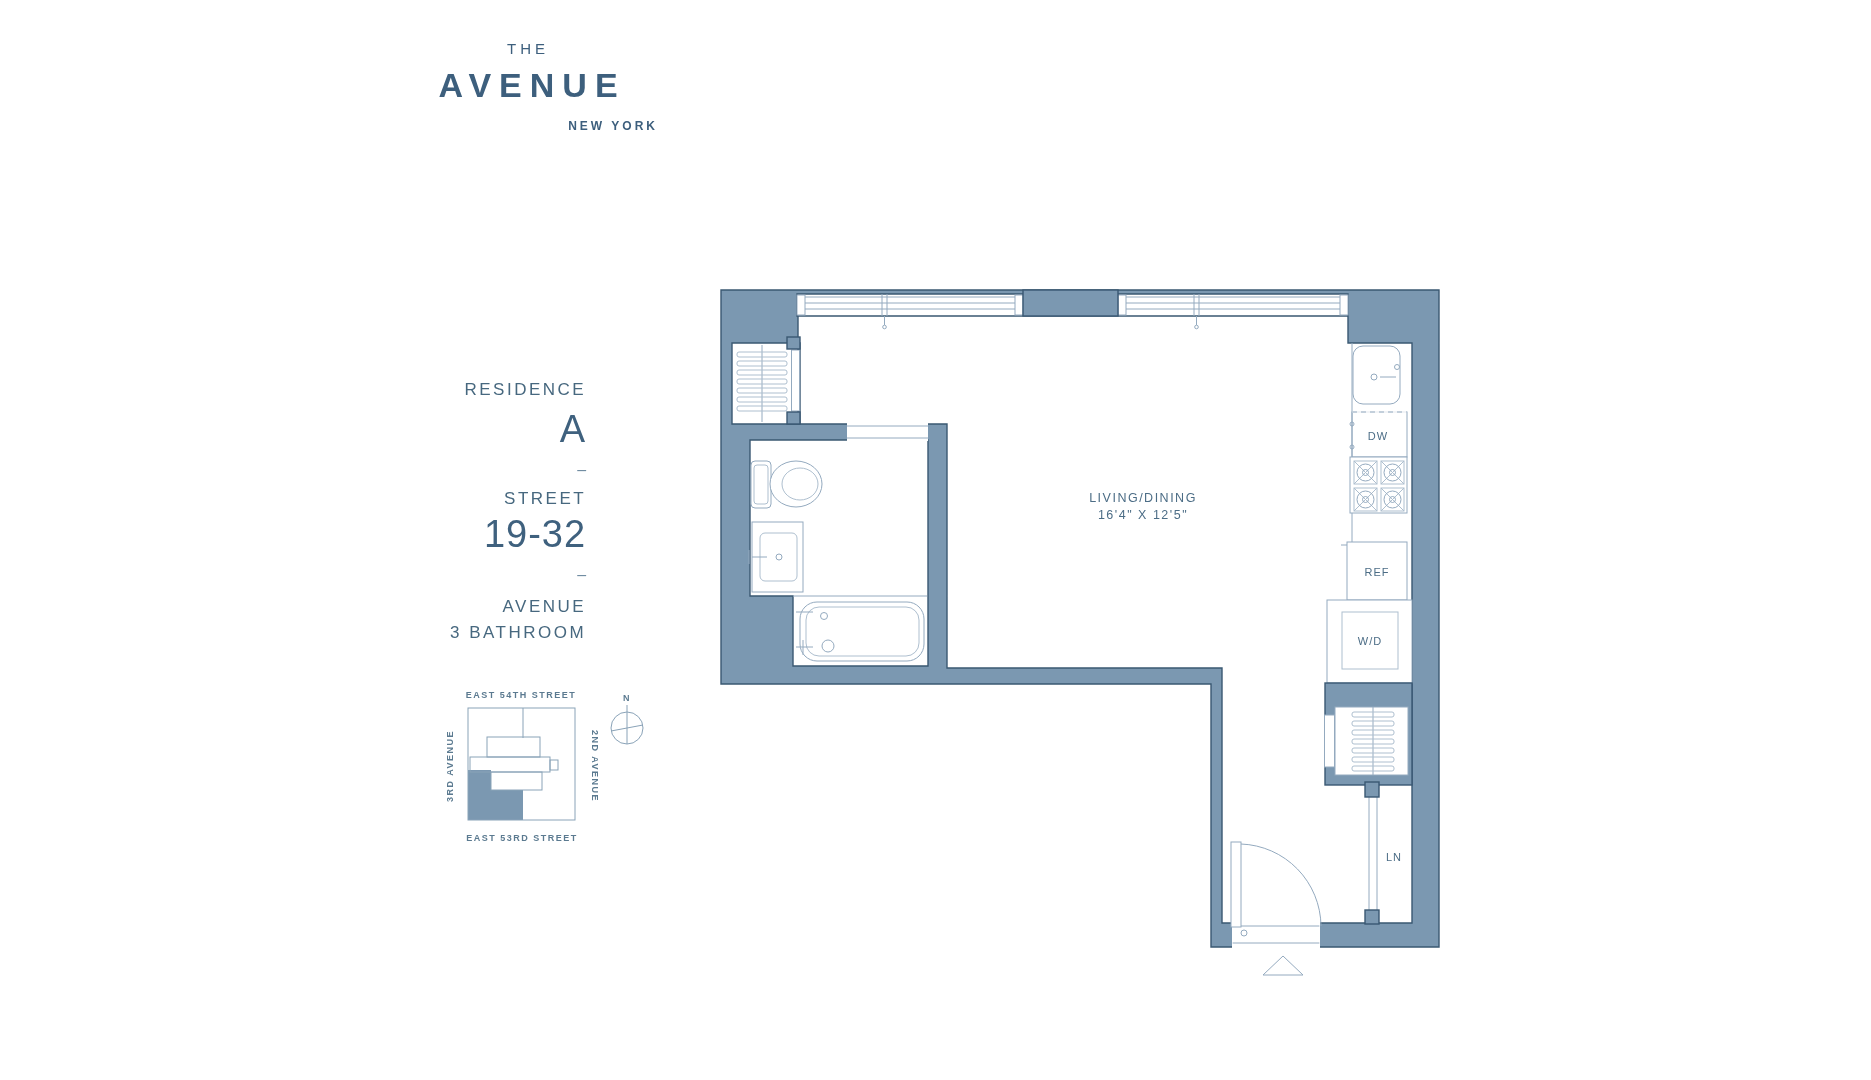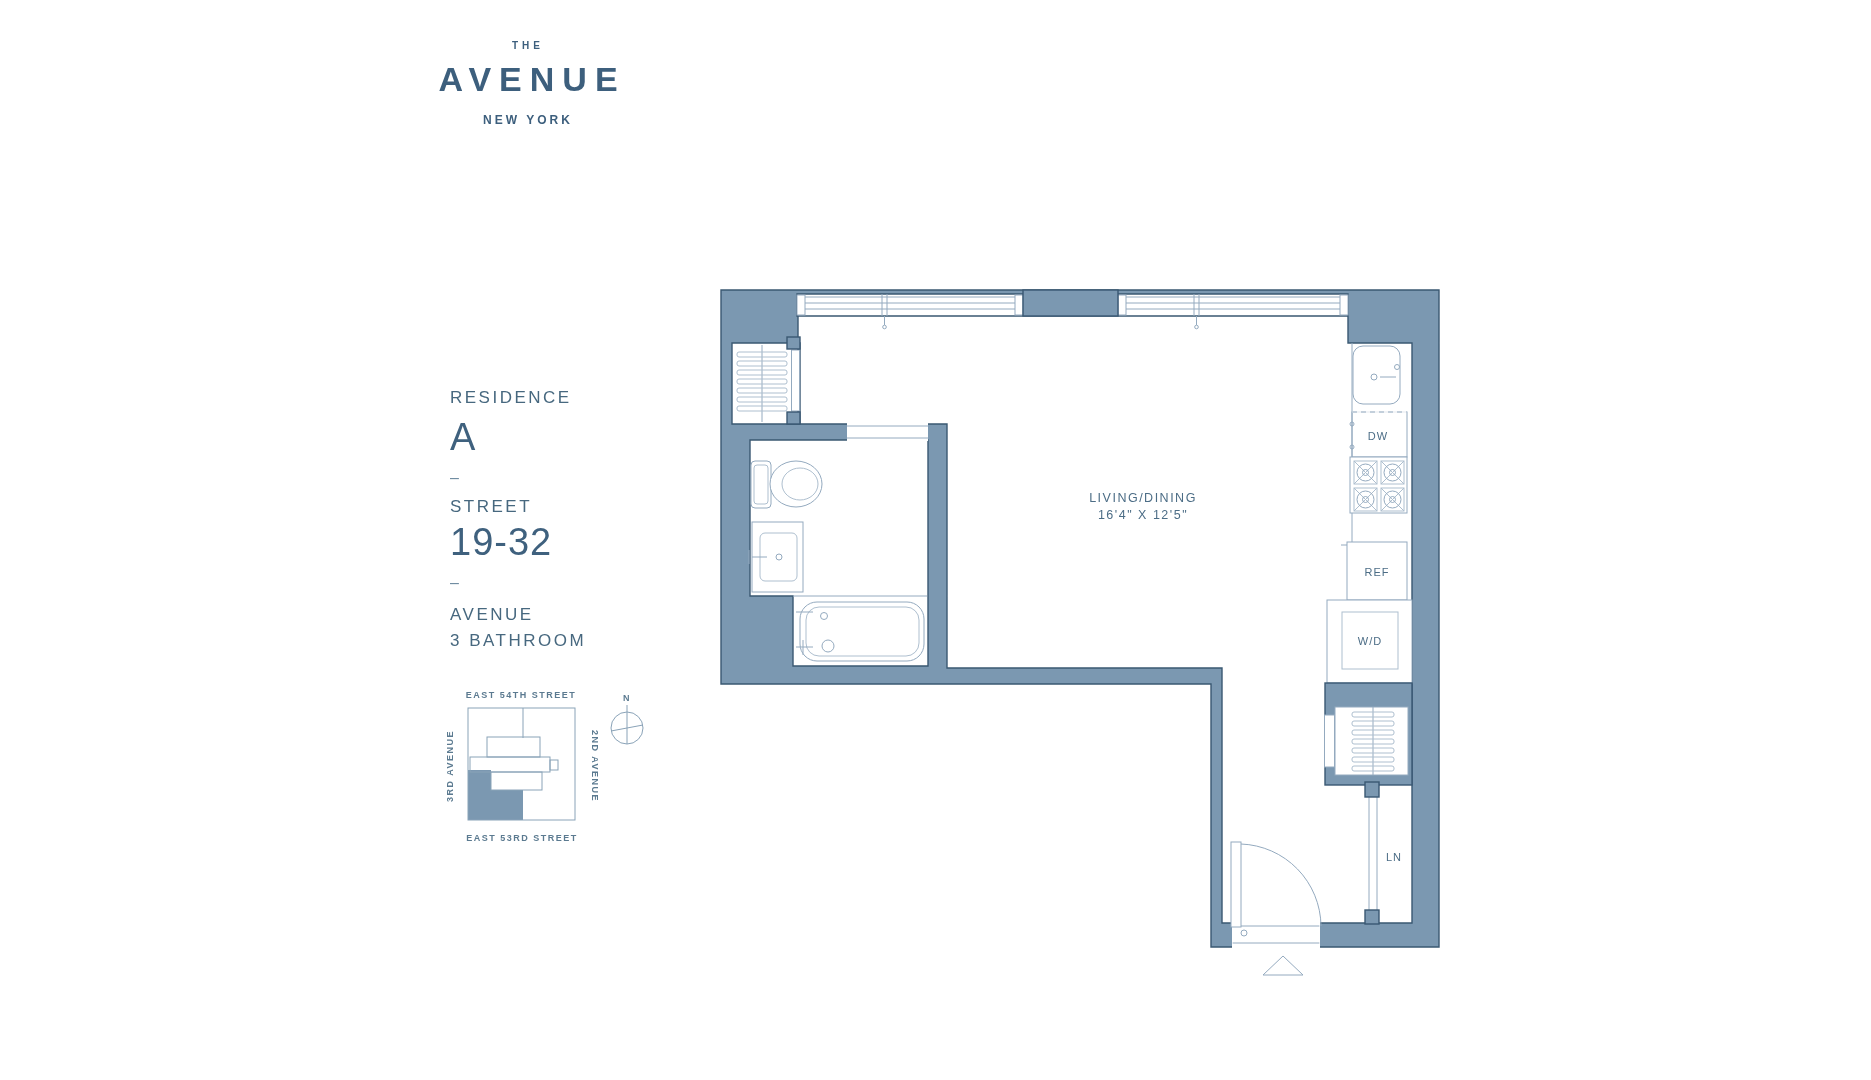--- a/index.html
+++ b/index.html
@@ -1,26 +1,26 @@
 <!DOCTYPE html>
 <html><head>
 <meta charset="utf-8">
 <style>
   html,body{margin:0;padding:0;background:#ffffff;}
   body{width:1871px;height:1080px;position:relative;overflow:hidden;
        font-family:"Liberation Sans",sans-serif;color:#44657f;}
 
   
   .logo{position:absolute;left:398px;top:40px;width:260px;text-align:center;color:#3d5f7d;}
-  .logo-the{font-size:10px;font-weight:bold;letter-spacing:4px;}
+  .logo-the{font-size:15px;font-weight:normal;letter-spacing:4px;}
   .logo-name{font-size:34px;font-weight:bold;letter-spacing:8px;margin-top:9px;text-indent:8px;}
-  .logo-city{font-size:12px;font-weight:bold;letter-spacing:3px;margin-top:14px;}
+  .logo-city{font-size:12px;font-weight:bold;letter-spacing:3px;margin-top:14px;text-align:right;}
 
   
-  .info{position:absolute;left:450px;top:388px;color:#47687f;}
+  .info{position:absolute;left:450px;top:380px;color:#47687f;text-align:right;}
   .info .small{font-size:17px;letter-spacing:2.5px;font-weight:400;}
   .info .big{font-size:38px;font-weight:500;color:#3f617e;letter-spacing:1px;}
   .res-value{margin-top:8px;}
   .dash{font-size:16px;color:#6d8aa0;margin:10px 0;}
   .floor-label{margin-top:2px;}
   .floor-value{margin-top:4px;font-weight:400;}
   .studio{margin-top:4px;line-height:26px;}
 
   
   .wall{fill:#7b98b1;stroke:#3a5872;stroke-width:1.4;}

